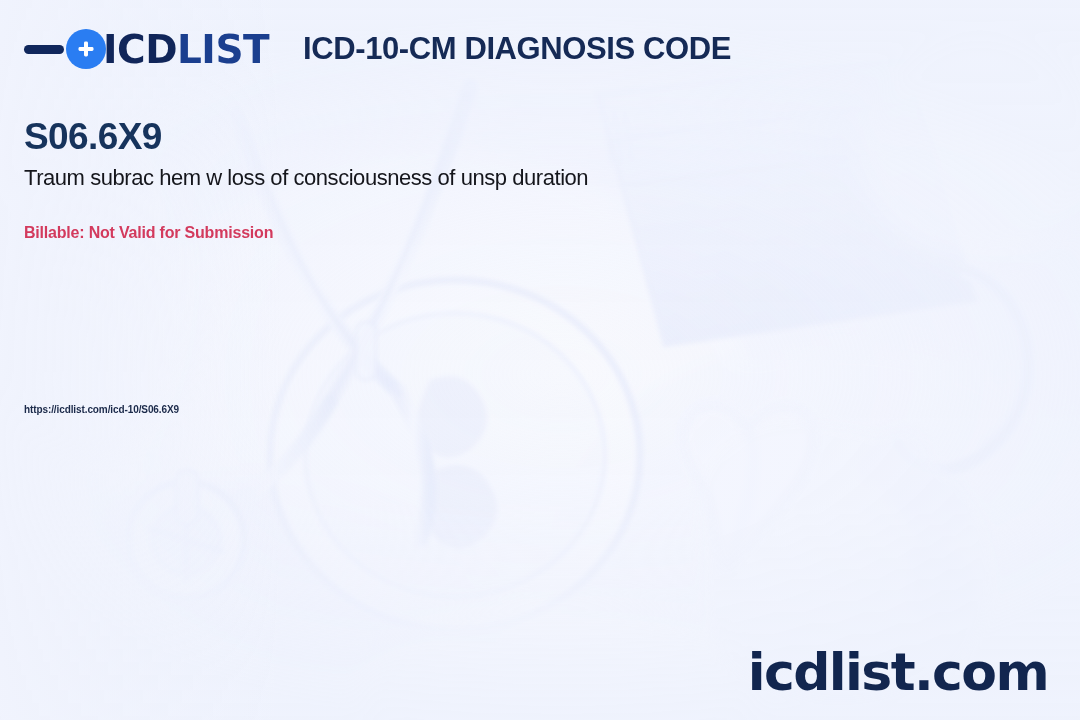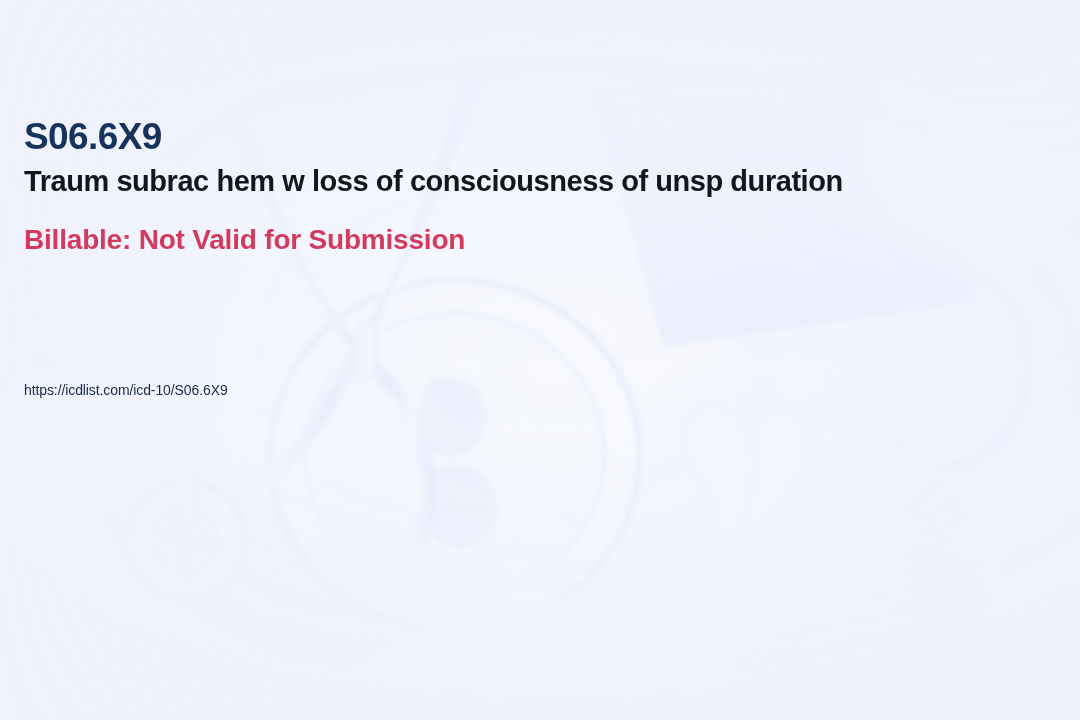--- a/index.html
+++ b/index.html
@@ -122,58 +122,58 @@
     letter-spacing: -0.6px;
     color: #16335c;
     line-height: 1;
     margin-top: 10px;
   }
   .code-description {
     position: absolute;
     left: 24px;
     top: 165px;
     font-family: "Liberation Sans", sans-serif;
-    font-weight: 700;
-    font-size: 29px;
+    font-weight: 400;
+    font-size: 22px;
     letter-spacing: -0.45px;
     color: #15161c;
     line-height: 1.15;
     white-space: nowrap;
   }
   .billable-status {
     position: absolute;
     left: 24px;
     top: 224px;
     font-family: "Liberation Sans", sans-serif;
     font-weight: 700;
-    font-size: 28px;
+    font-size: 16px;
     letter-spacing: -0.2px;
     color: #d33a5d;
     line-height: 1.15;
     white-space: nowrap;
   }
   .tags-line {
     position: absolute;
     left: 24px;
     top: 286px;
     font-family: "Liberation Sans", sans-serif;
     font-weight: 400;
     font-size: 20px;
     letter-spacing: -0.2px;
     color: #15161c;
     line-height: 1.15;
     white-space: nowrap;
   }
   .code-url {
     position: absolute;
     left: 24px;
-    top: 382px;
-    font-family: "Liberation Sans", sans-serif;
-    font-weight: 400;
-    font-size: 14px;
+    top: 404px;
+    font-family: "Liberation Sans", sans-serif;
+    font-weight: 700;
+    font-size: 10px;
     letter-spacing: -0.1px;
     color: #1b2a4a;
     line-height: 1.15;
     white-space: nowrap;
   }
 
   .watermark {
     position: absolute;
     right: 32px;
     bottom: 22px;
@@ -298,25 +298,43 @@
         <ellipse cx="560" cy="690" rx="200" ry="90" fill="#ffffff"></ellipse>
       </g>
     </svg>
   </div>
 
   <div class="haze"></div>
   <div class="haze-left"></div>
 
   <div class="content">
 
+    <div class="header">
+
+      <div class="brand-logo">
+        <span class="logo-dash"></span>
+        <span class="logo-circle">
+          <svg width="22" height="22" viewBox="0 0 22 22" aria-hidden="true">
+            <rect x="9" y="3.5" width="4" height="15" rx="1.4" fill="#ffffff"></rect>
+            <rect x="3.5" y="9" width="15" height="4" rx="1.4" fill="#ffffff"></rect>
+          </svg>
+        </span>
+        <span class="logo-word">
+          <span class="logo-icd">ICD</span><span class="logo-list">LIST</span>
+        </span>
+      </div>
+
+      <div class="header-title">ICD-10-CM DIAGNOSIS CODE</div>
+    </div>
 
     <div class="code-value">S06.6X9</div>
 
     <div class="code-description">Traum subrac hem w loss of consciousness of unsp duration</div>
 
     <div class="billable-status">Billable: Not Valid for Submission</div>
 
 
     <div class="code-url">https://icdlist.com/icd-10/S06.6X9</div>
 
+    <div class="watermark">icdlist.com</div>
 
   </div>
 </div>
 
 </body></html>

